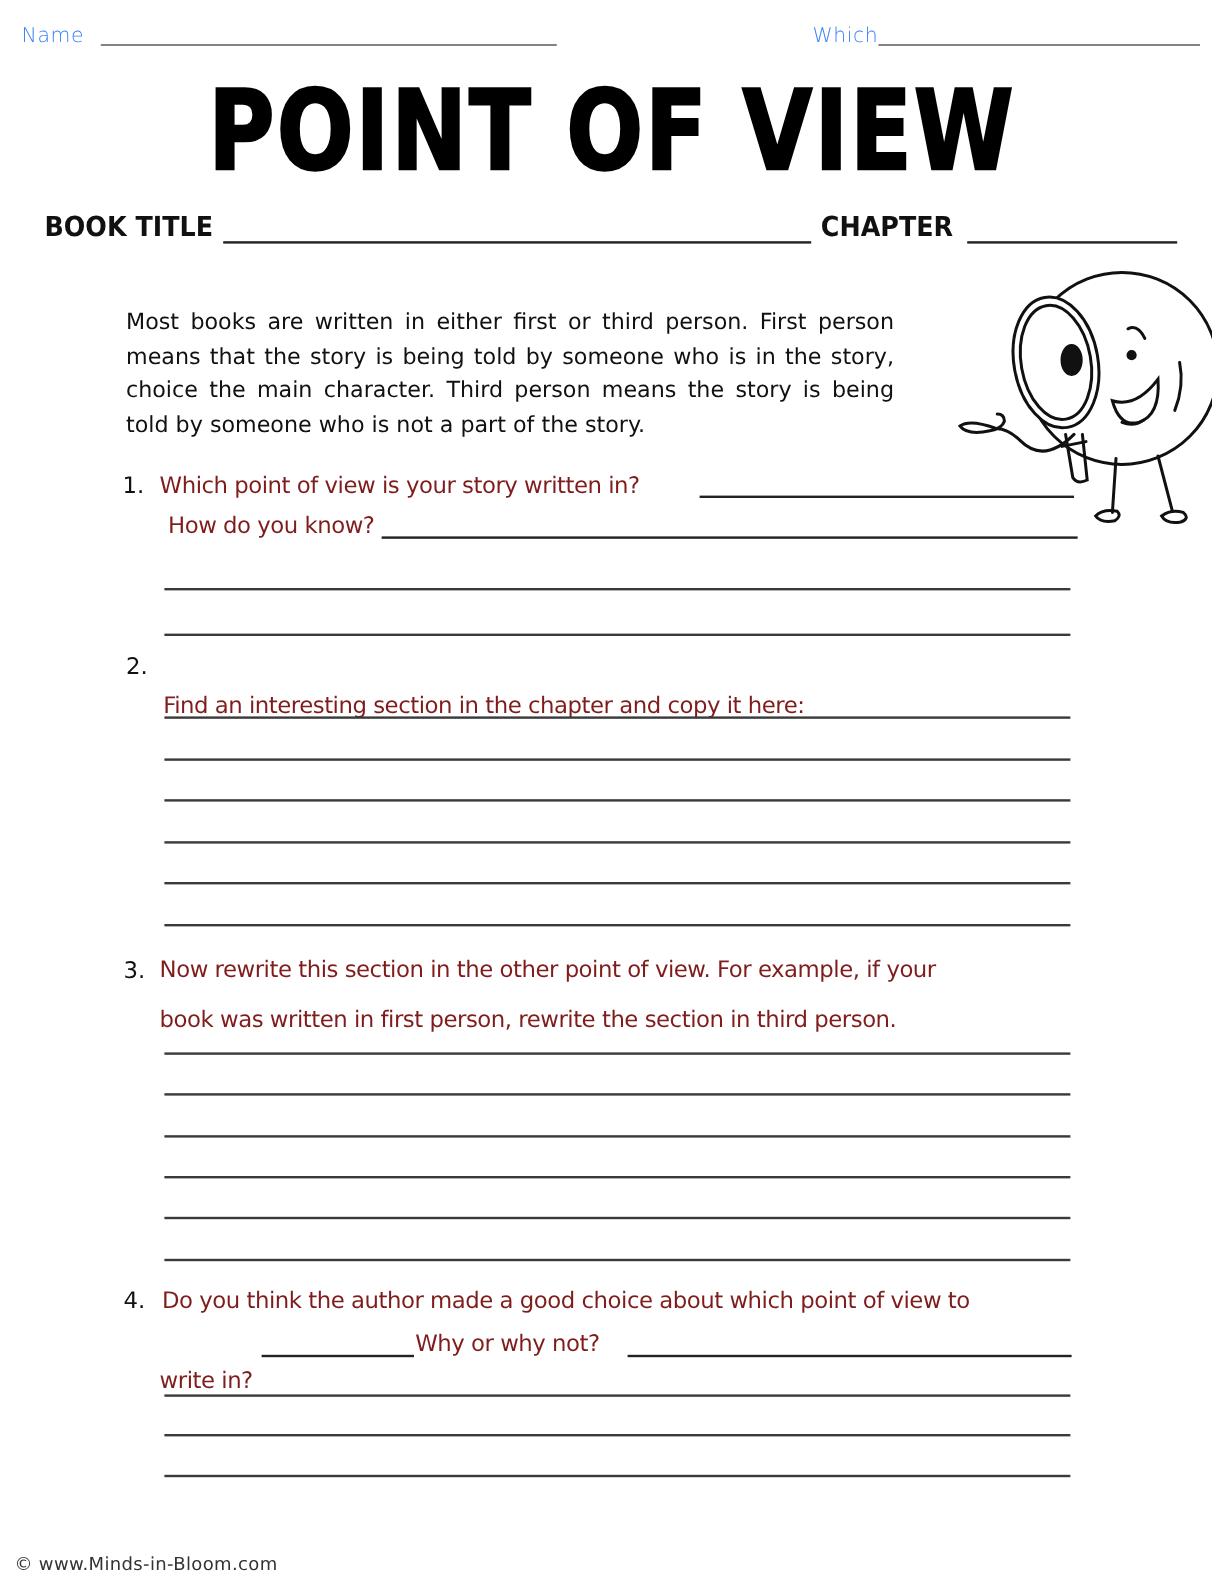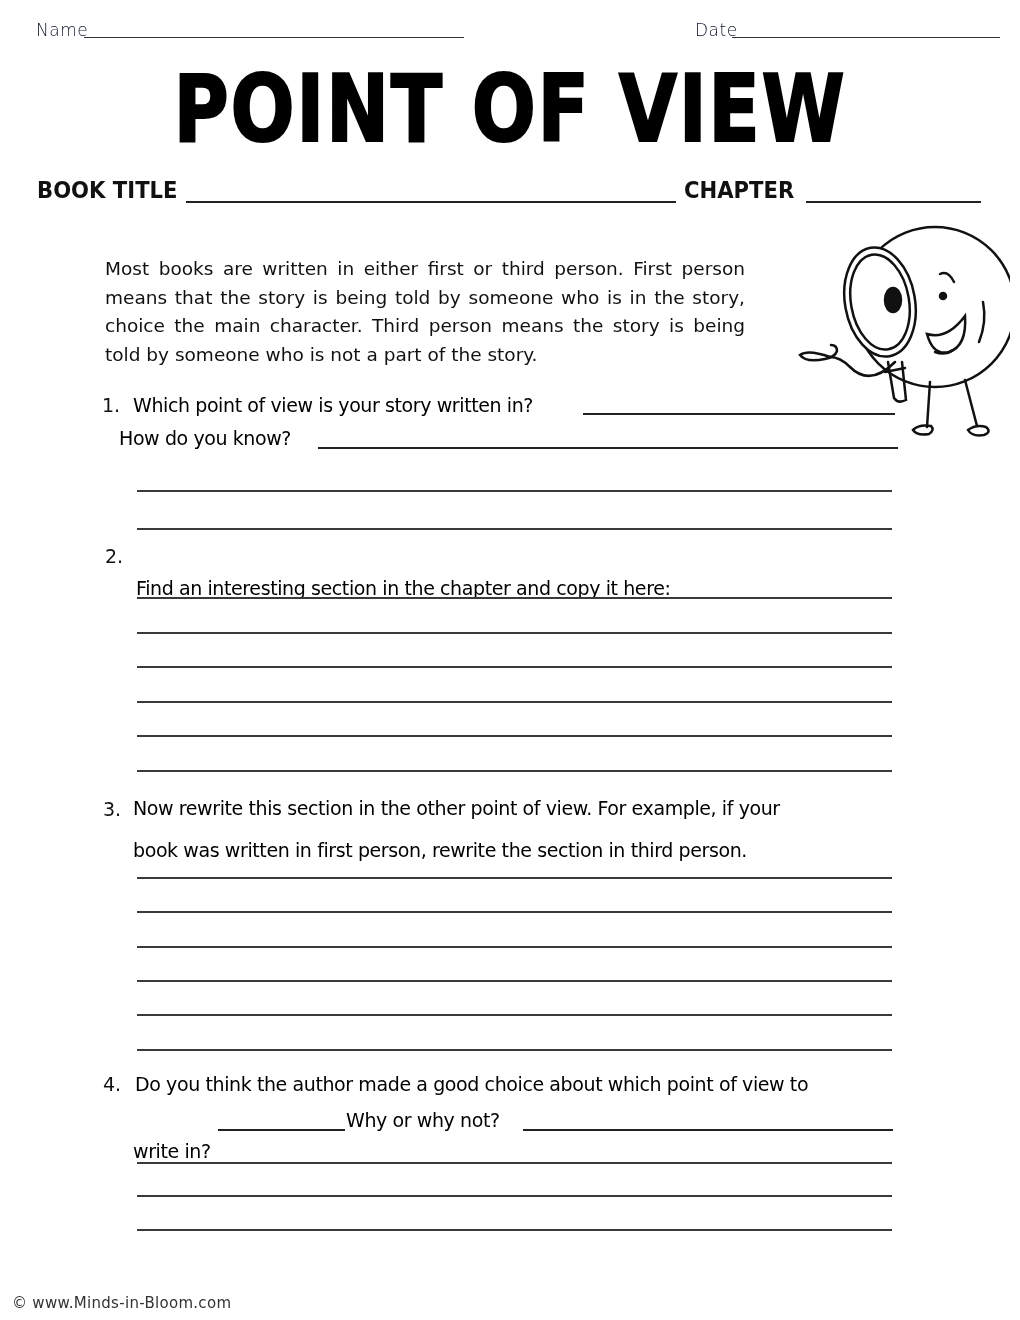--- a/index.html
+++ b/index.html
@@ -2,21 +2,21 @@
 <html><head>
 <meta charset="utf-8">
 <style>
   * { box-sizing: border-box; margin: 0; padding: 0; }
   html, body { width: 1020px; height: 1320px; background: #ffffff; overflow: hidden; }
   body { position: relative; font-family: "DejaVu Sans", sans-serif; color: #111; }
 
   .abs { position: absolute; }
 
   
-  .hdr-label { font-family: "DejaVu Sans", sans-serif; font-size: 17px; color: #0f172a; letter-spacing: 0.5px; font-weight: 300; margin-left: 18px; }
+  .hdr-label { font-family: "DejaVu Sans", sans-serif; font-size: 17px; color: #3b82f6; letter-spacing: 0.5px; font-weight: 300; }
   .hdr-line { position: absolute; border-bottom: 1.5px solid #333; height: 0; }
 
   
   .title {
     position: absolute; left: 0; top: 56px; width: 1020px; text-align: center;
     font-family: "DejaVu Sans", sans-serif; font-weight: 900; font-size: 92px;
     letter-spacing: 2px; color: #000; transform: scaleX(0.82); transform-origin: center;
     -webkit-text-stroke: 2px #000;
   }
 
@@ -25,35 +25,35 @@
   .field-line { position: absolute; height: 0; border-bottom: 2px solid #222; }
 
   
   .intro {
     position: absolute; left: 105px; top: 255px; width: 640px;
     font-family: "DejaVu Sans", sans-serif; font-size: 18.5px; line-height: 28.5px;
     text-align: justify; color: #111;
   }
 
   
-  .q { position: absolute; font-family: "DejaVu Sans", sans-serif; font-size: 19px; color: #000000; letter-spacing: -0.4px; }
+  .q { position: absolute; font-family: "DejaVu Sans", sans-serif; font-size: 19px; color: #7f1d1d; letter-spacing: -0.4px; }
   .qnum { position: absolute; font-family: "DejaVu Sans", sans-serif; font-size: 19px; color: #111; }
 
   .answer-line { position: absolute; left: 137px; width: 755px; height: 0; border-bottom: 2px solid #3a3a3a; }
 
   .footer { position: absolute; left: 12px; top: 1294px; font-family: "DejaVu Sans", sans-serif; font-size: 15px; color: #333; letter-spacing: 0.3px; }
 
   .mascot { position: absolute; left: 785px; top: 212px; width: 225px; height: 230px; }
 </style>
 </head>
 <body>
 
 <div class="abs hdr-label" style="left:18px; top:20px;">Name</div>
 <div class="hdr-line" style="left:84px; top:37px; width:380px;"></div>
-<div class="abs hdr-label" style="left:677px; top:20px;">Date</div>
+<div class="abs hdr-label" style="left:677px; top:20px;">Which</div>
 <div class="hdr-line" style="left:732px; top:37px; width:268px;"></div>
 
 <div class="title">POINT OF VIEW</div>
 
 <div class="abs bt-label" style="left:37px; top:177px;">BOOK TITLE</div>
 <div class="field-line" style="left:186px; top:201px; width:490px;"></div>
 <div class="abs bt-label" style="left:684px; top:177px;">CHAPTER</div>
 <div class="field-line" style="left:806px; top:201px; width:175px;"></div>
 
 <div class="intro">Most books are written in either first or third person. First person means that the story is being told by someone who is in the story, choice the main character. Third person means the story is being told by someone who is not a part of the story.</div>
@@ -86,21 +86,21 @@
     <path d="M180 168 l12 46"></path>
 
     <path d="M128 218 q6 -6 18 -4 q4 4 -2 8 q-12 2 -16 -4 z"></path>
     <path d="M183 218 q8 -6 18 -3 q6 5 -2 8 q-12 2 -16 -5 z"></path>
   </g>
 </svg>
 
 <div class="qnum" style="left:102px; top:394px;">1.</div>
 <div class="q" style="left:133px; top:394px;">Which point of view is your story written in?</div>
 <div class="field-line" style="left:583px; top:413px; width:312px;"></div>
-<div class="q" style="left:119px; top:427px;">How do you know?</div>
+<div class="q" style="left:140px; top:427px;">How do you know?</div>
 <div class="field-line" style="left:318px; top:447px; width:580px;"></div>
 <div class="answer-line" style="top:490px;"></div>
 <div class="answer-line" style="top:528px;"></div>
 
 <div class="qnum" style="left:105px; top:545px;">2.</div>
 <div class="q" style="left:136px; top:577px;">Find an interesting section in the chapter and copy it here:</div>
 <div class="answer-line" style="top:597px;"></div>
 <div class="answer-line" style="top:632px;"></div>
 <div class="answer-line" style="top:666px;"></div>
 <div class="answer-line" style="top:701px;"></div>

